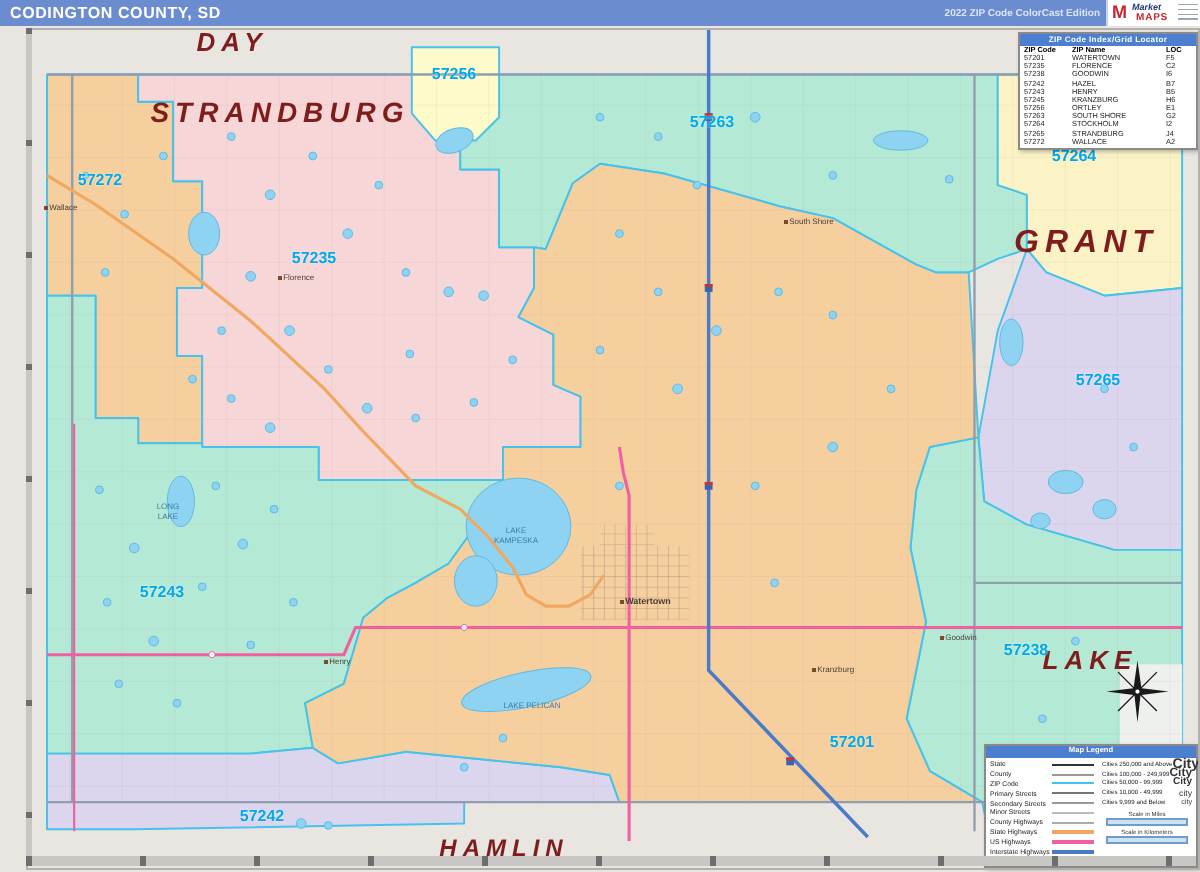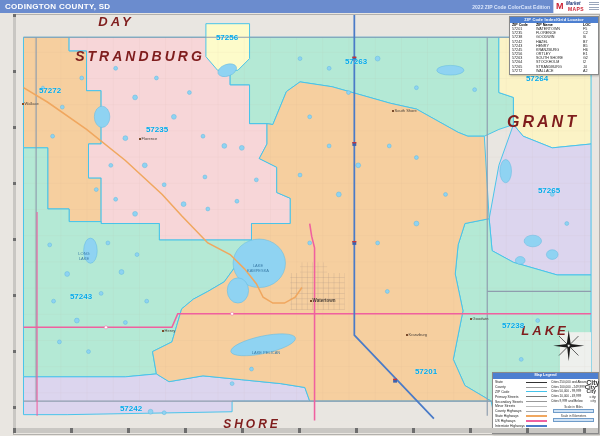--- a/index.html
+++ b/index.html
@@ -239,21 +239,21 @@
         <path d="M567,346 L587,366 M587,346 L567,366" stroke-width="0.7"></path>
         <circle cx="577" cy="356" r="1.5" fill="#ffffff" stroke-width="0.8"></circle>
       </g>
     </svg>
   </div>
 
   <div class="county-label" style="left:116px;top:21px;font-size:13px;">DAY</div>
   <div class="county-label" style="left:140px;top:56px;font-size:14px;">STRANDBURG</div>
   <div class="county-label" style="left:543px;top:122px;font-size:16px;">GRANT</div>
   <div class="county-label" style="left:545px;top:330px;font-size:13px;">LAKE</div>
-  <div class="county-label" style="left:252px;top:424px;font-size:12px;">SHORE</div>
+  <div class="county-label" style="left:252px;top:424px;font-size:12px;">HAMLIN</div>
 
   <div class="zip-label" style="left:227px;top:37px;">57256</div>
   <div class="zip-label" style="left:50px;top:90px;">57272</div>
   <div class="zip-label" style="left:157px;top:129px;">57235</div>
   <div class="zip-label" style="left:356px;top:61px;">57263</div>
   <div class="zip-label" style="left:537px;top:78px;">57264</div>
   <div class="zip-label" style="left:549px;top:190px;">57265</div>
   <div class="zip-label" style="left:81px;top:296px;">57243</div>
   <div class="zip-label" style="left:426px;top:371px;">57201</div>
   <div class="zip-label" style="left:513px;top:325px;">57238</div>

